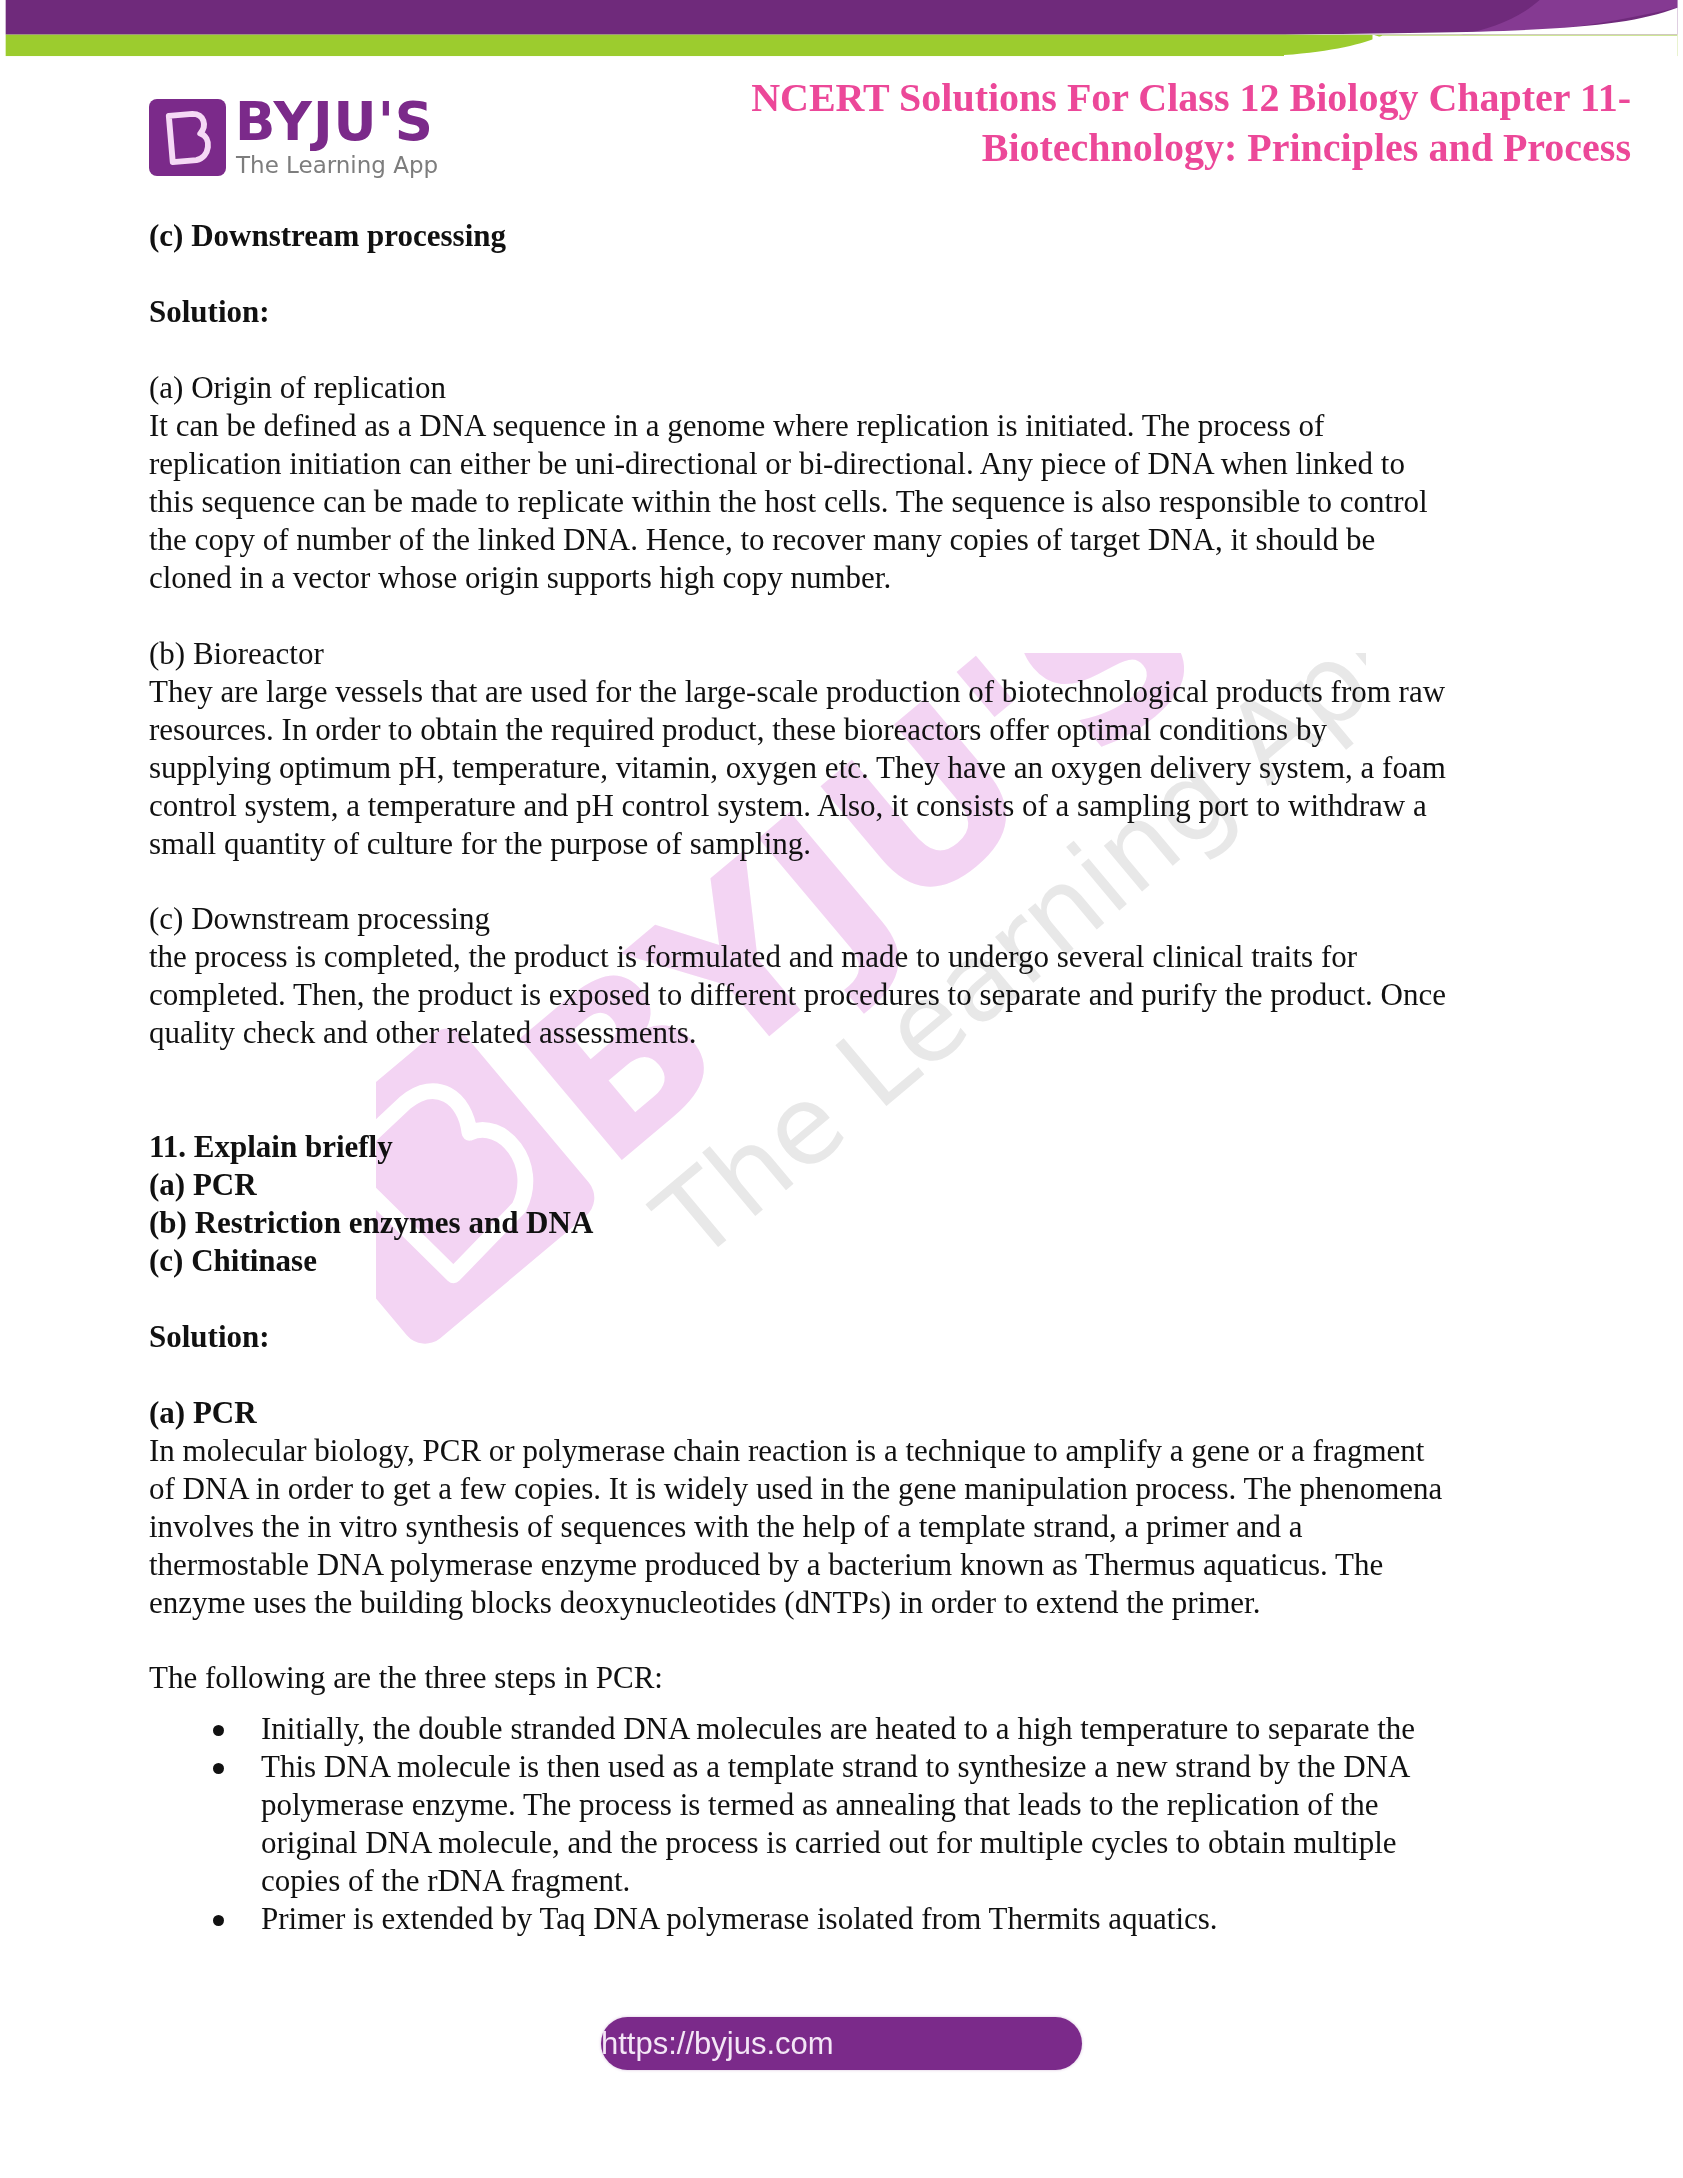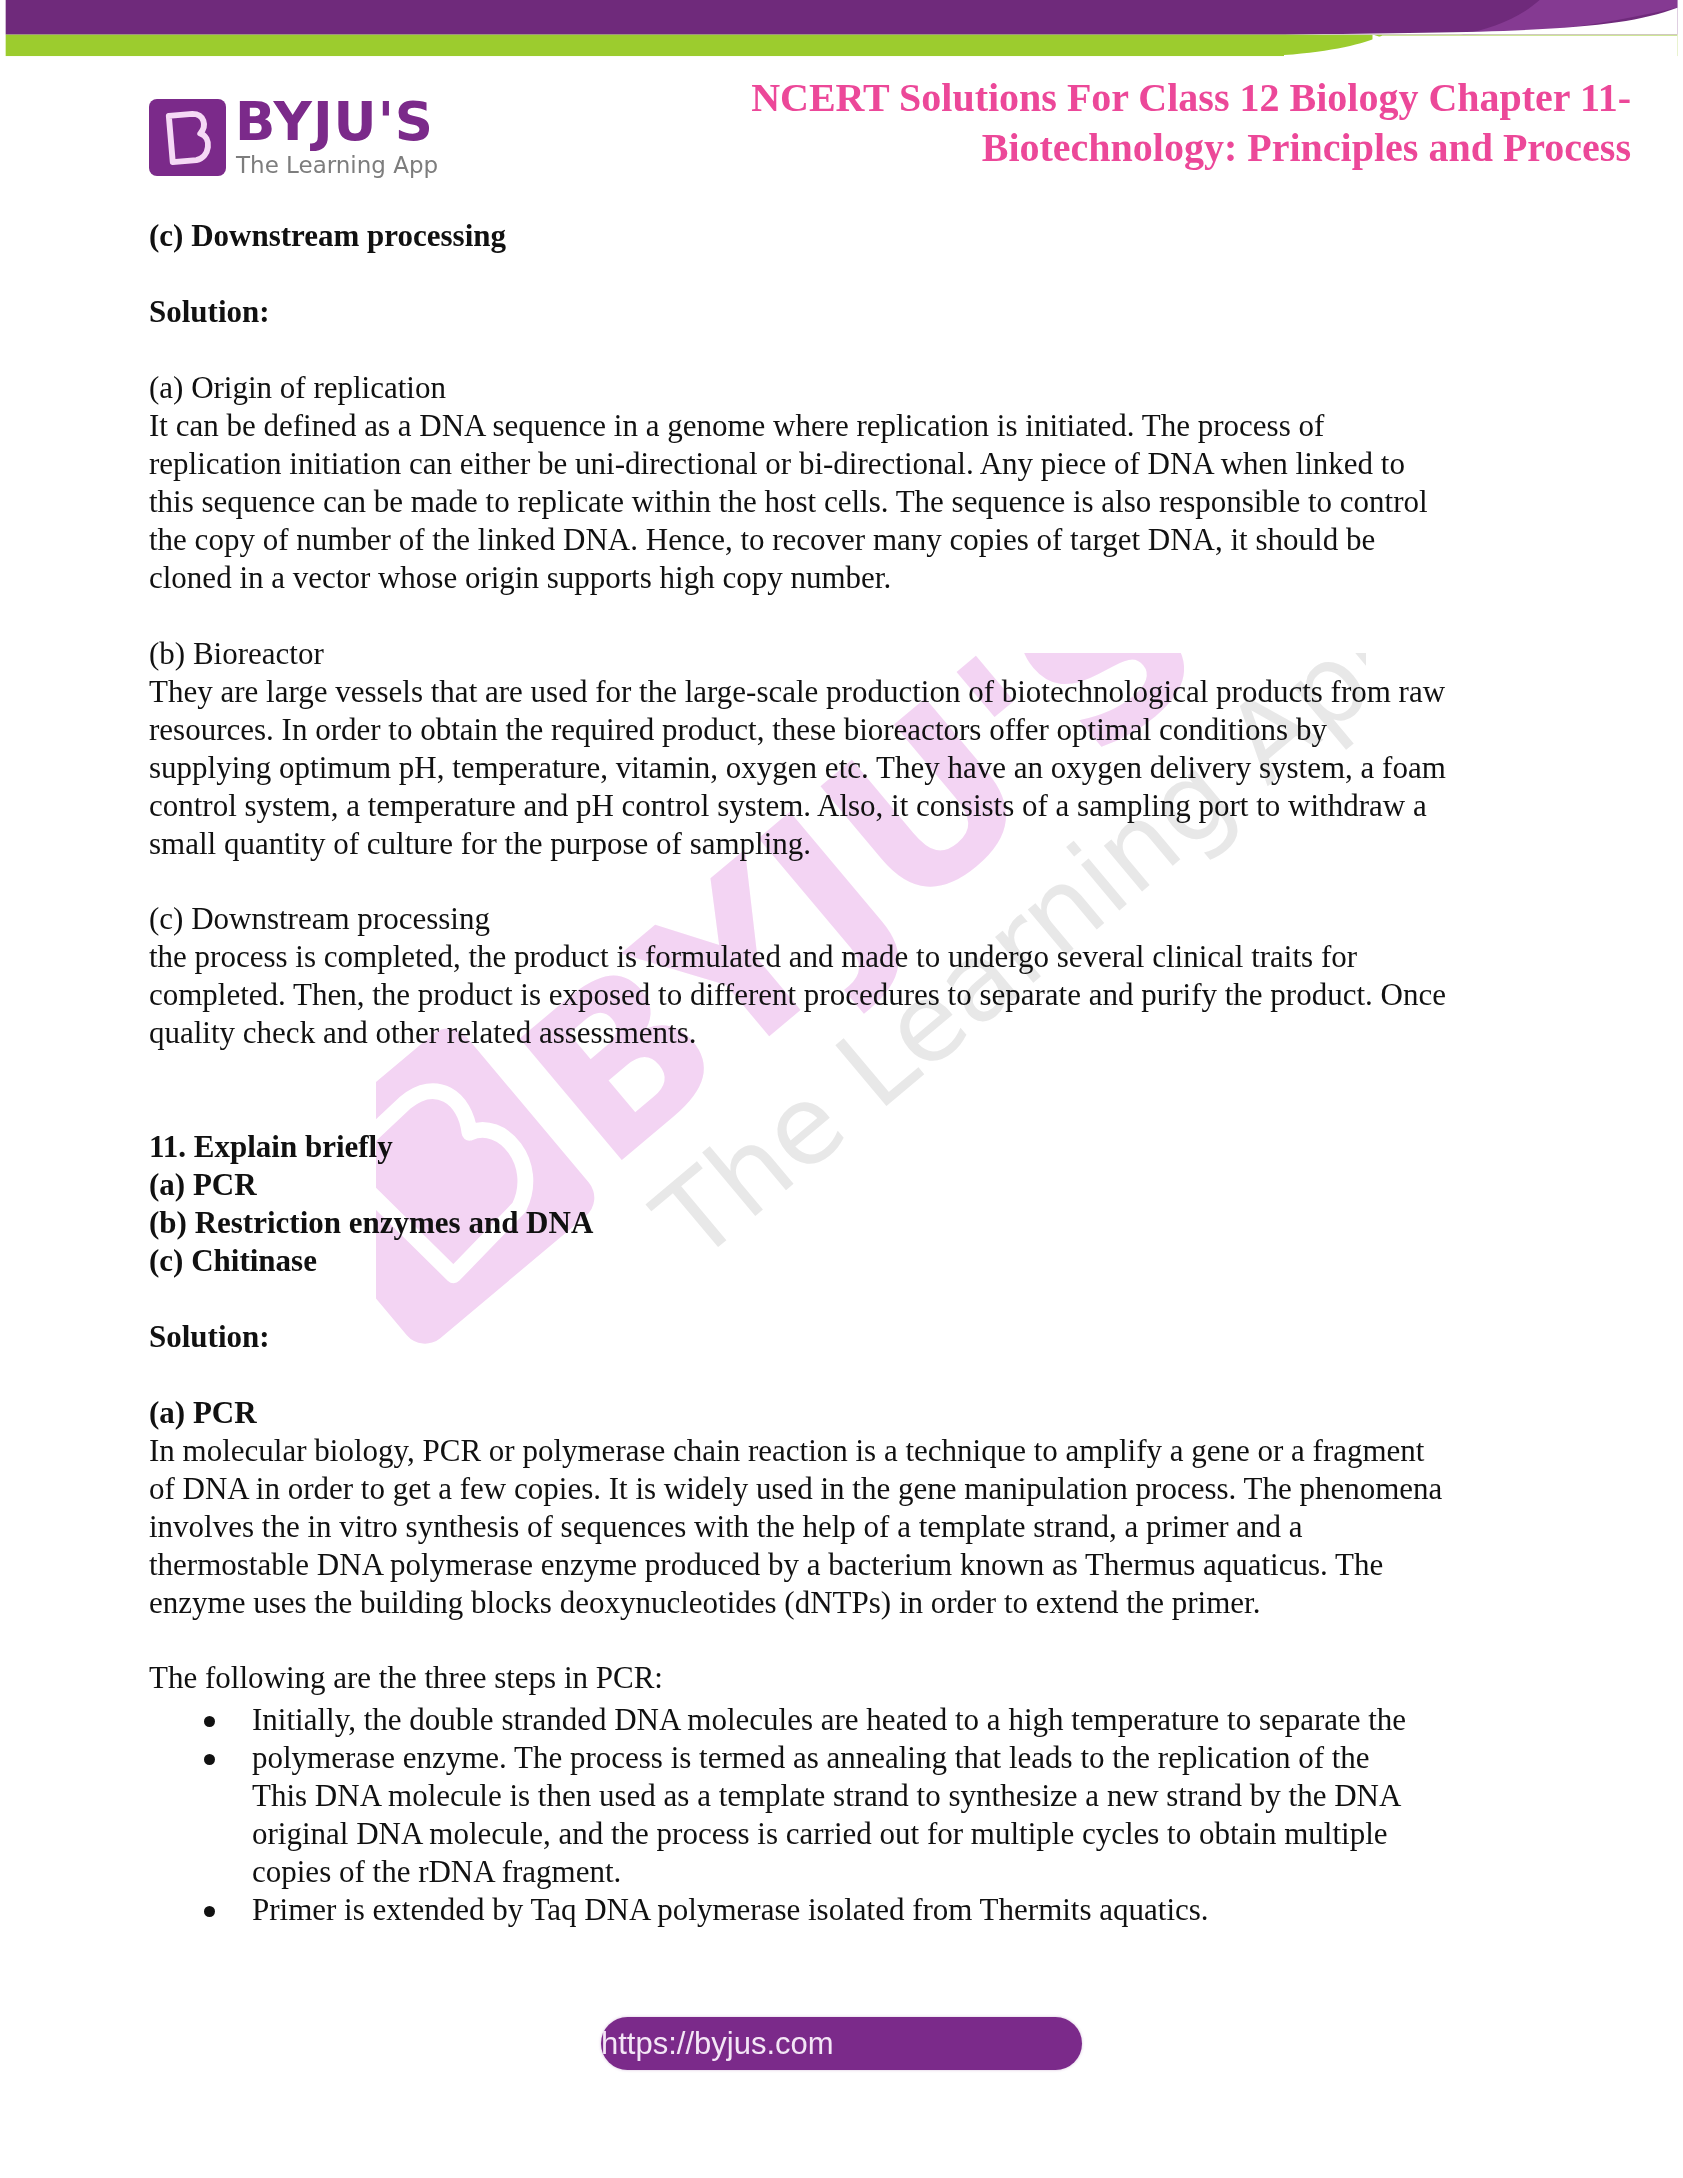--- a/index.html
+++ b/index.html
@@ -12,21 +12,21 @@
   .logo-box svg { position: absolute; left: 10px; top: 9px; }
   .logo-word { position: absolute; left: 86px; top: -6px; font-family: "DejaVu Sans", sans-serif; font-weight: bold;
                font-size: 53px; color: #7b2a8a; letter-spacing: 1px; line-height: 61px; }
   .logo-tag { position: absolute; left: 87px; top: 54px; font-family: "DejaVu Sans", sans-serif; font-size: 23px;
               color: #7d7d7d; line-height: 28px; white-space: nowrap; }
   .doc-title { position: absolute; right: 52px; top: 73px; text-align: right; font-weight: bold; font-size: 40px;
                line-height: 50px; color: #ec4899; white-space: nowrap; }
   .block { position: absolute; left: 149px; width: 1406px; font-size: 31px; line-height: 38px; white-space: nowrap; }
   .block .ln { display: block; }
   .bold { font-weight: bold; }
-  .bullets { position: absolute; left: 149px; width: 1406px; font-size: 31px; line-height: 38px; margin: 4px; padding: 0; list-style: none; }
+  .bullets { position: absolute; left: 149px; width: 1406px; font-size: 31px; line-height: 38px; margin: 13px; padding: 0; list-style: none; }
   .bullets li { position: relative; padding-left: 99px; white-space: nowrap; }
   .bullets .dot { position: absolute; left: 51px; top: 15px; width: 11px; height: 11px; background: #111; border-radius: 50%; }
   .footer-pill { position: absolute; left: 601px; top: 2017px; width: 481px; height: 53px; background: #7b2a8a;
                  border-radius: 27px; color: #f4e6f6; font-family: "Liberation Sans", sans-serif; font-size: 31px;
                  line-height: 53px; text-align: left; text-decoration: none; box-shadow: 0 0 3px rgba(120,40,140,0.3); }
   .watermark { position: absolute; left: 376px; top: 653px; width: 990px; height: 772px; pointer-events: none; opacity: 1; }
   .wm-layer { position: absolute; left: 0; top: 0; }
   .content { position: absolute; left: 0; top: 0; width: 1683px; height: 2178px; }
 </style>
 </head>
@@ -120,22 +120,22 @@
 
   <div class="block" style="top:1659px;">The following are the three steps in PCR:</div>
 
   <ul class="bullets" style="top:1697px;">
     <li>
       <span class="dot"></span>
       <span class="ln" style="display:block">Initially, the double stranded DNA molecules are heated to a high temperature to separate the</span>
     </li>
     <li>
       <span class="dot"></span>
+      <span class="ln" style="display:block">This DNA molecule is then used as a template strand to synthesize a new strand by the DNA</span>
       <span class="ln" style="display:block">polymerase enzyme. The process is termed as annealing that leads to the replication of the</span>
-      <span class="ln" style="display:block">This DNA molecule is then used as a template strand to synthesize a new strand by the DNA</span>
       <span class="ln" style="display:block">original DNA molecule, and the process is carried out for multiple cycles to obtain multiple</span>
       <span class="ln" style="display:block">copies of the rDNA fragment.</span>
     </li>
     <li>
       <span class="dot"></span>
       <span class="ln" style="display:block">Primer is extended by Taq DNA polymerase isolated from Thermits aquatics.</span>
     </li>
   </ul>
 </div>
 

